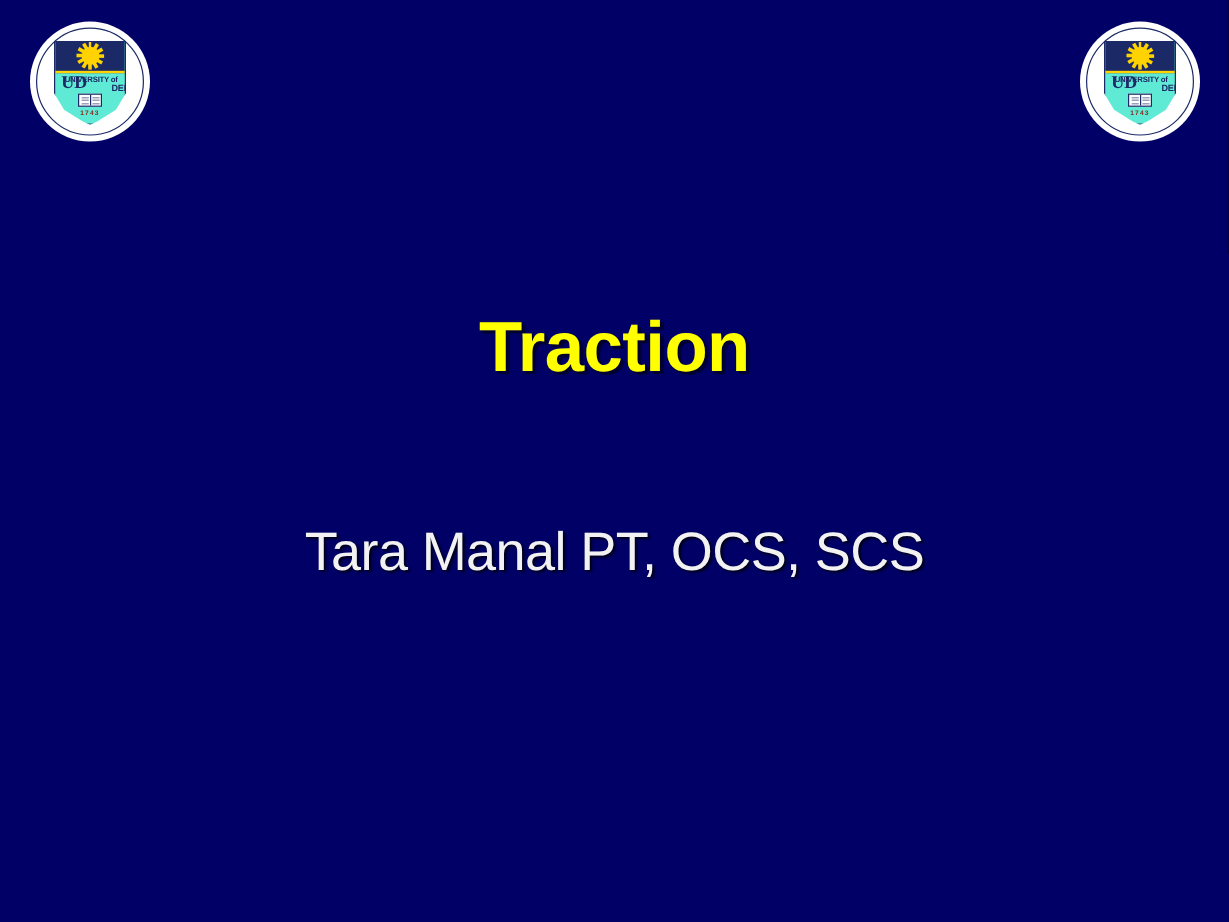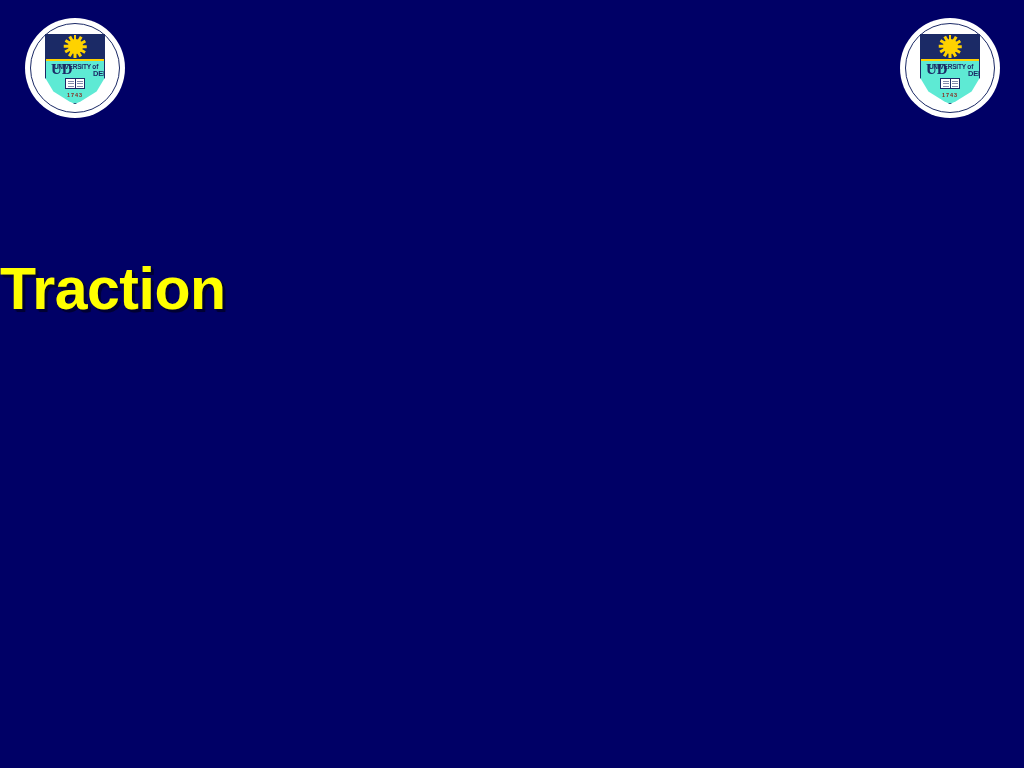--- a/index.html
+++ b/index.html
@@ -161,21 +161,21 @@
     color: #8a2a1f;
     font-weight: bold;
   }
 
   
   .title {
     position: absolute;
     left: 0;
     top: 255px;
     width: 1024px;
-    text-align: left;
+    text-align: center;
     color: #ffff00;
     font-size: 59px;
     font-weight: bold;
     letter-spacing: -0.5px;
     text-shadow: 3px 3px 0 #000033, 2px 2px 2px rgba(0,0,0,.65);
   }
   .subtitle {
     position: absolute;
     left: 0;
     top: 434px;
@@ -261,14 +261,15 @@
           <i style="top: 5.5px; left: 2.5px; width: 6px;"></i>
           <i style="top: 5.5px; left: 11.5px; width: 6px;"></i>
           <i style="top: 8px; left: 2.5px; width: 6px;"></i>
           <i style="top: 8px; left: 11.5px; width: 6px;"></i>
         </div>
       <div class="founded">1743</div>
     </div>
   </div>
 
   <div class="title">Traction</div>
+  <div class="subtitle">Tara Manal PT, OCS, SCS</div>
 
 </div>
 
 </body></html>

